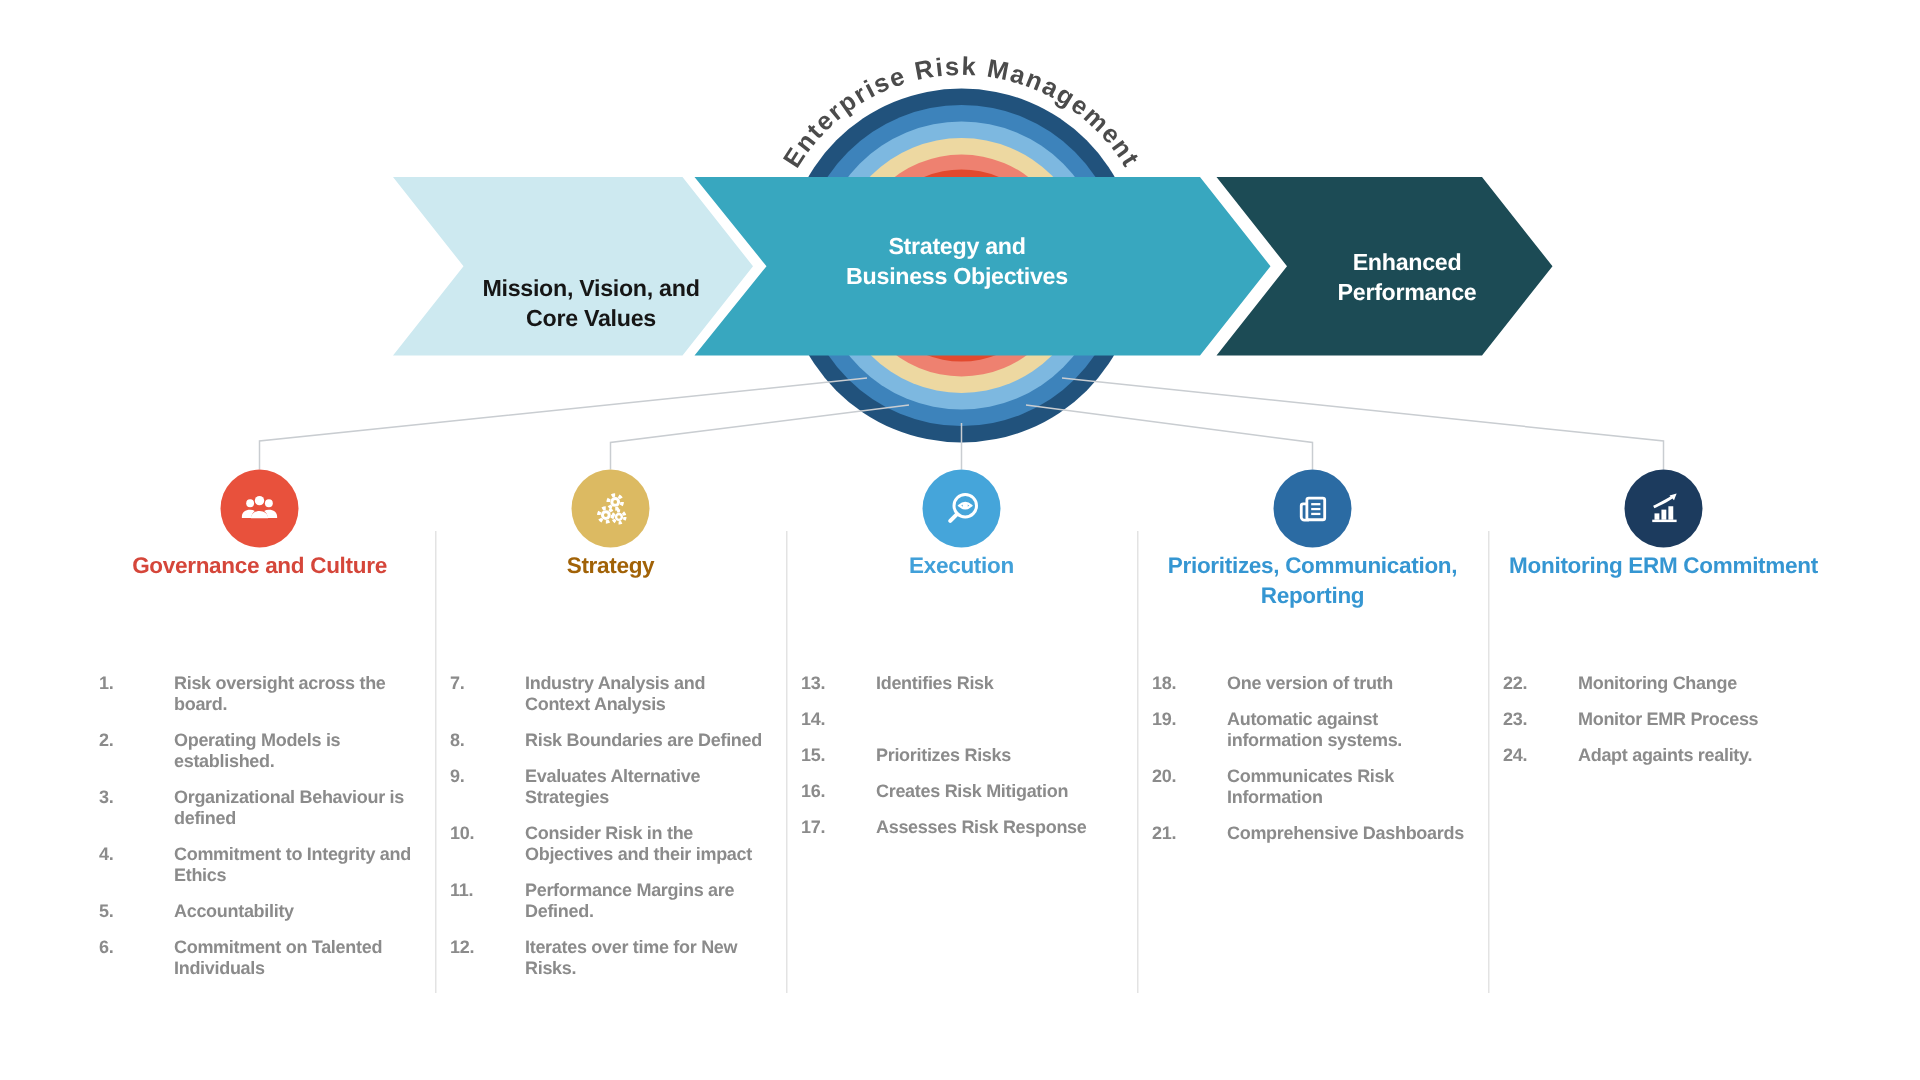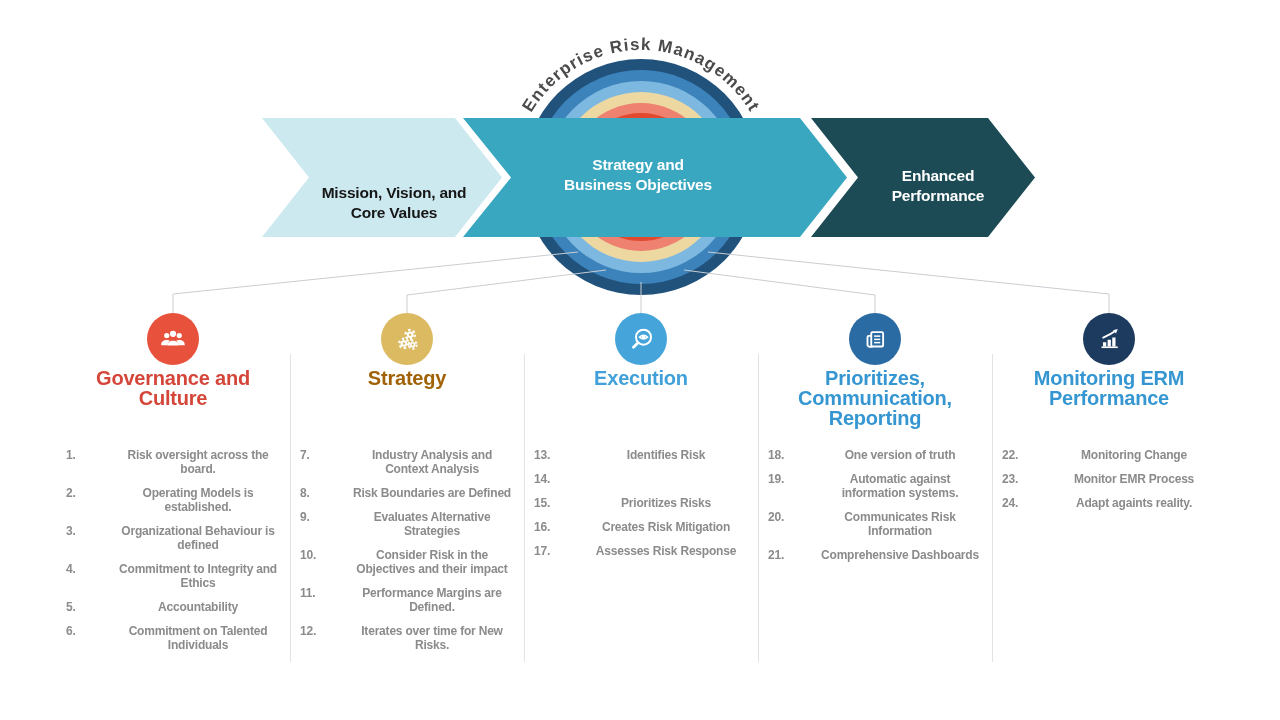--- a/index.html
+++ b/index.html
@@ -12,25 +12,25 @@
   .chev-dark-text { color:#161616;margin-top:28px; }
   .chev-light-text { color:#ffffff; }
 
   
   .icon-circle { position:absolute; width:52px; height:52px; border-radius:50%;
                  display:flex; align-items:center; justify-content:center; }
 
   
   .columns { position:absolute; left:56px; top:368px; width:1170px; display:flex; }
   .col { width:234px; padding:0 10px; }
-  .col-title { text-align:center; font-weight:bold; font-size:20px; line-height:20px; height:64px; letter-spacing:-0.2px; }
+  .col-title { text-align:center; font-weight:bold; font-size:15px; line-height:20px; height:64px; letter-spacing:-0.2px; }
   .col-list { list-style:none; margin-top:16px; }
   .col-list li { display:flex; margin-bottom:10px; font-weight:bold; font-size:12px; line-height:14px; color:#8b8b8b; letter-spacing:-0.2px; }
   .col-list .num { width:26px; flex-shrink:0; }
-  .col-list .txt { flex:1; text-align:center;margin-left:24px; }
+  .col-list .txt { flex:1; text-align:left;margin-left:24px; }
 </style>
 </head>
 <body>
 
 <div class="canvas">
 
   <svg class="layer-svg" width="1280" height="720" viewBox="0 0 1280 720">
 
     <g>
       <circle cx="641" cy="177" r="118" style="fill: rgb(33, 82, 124);"></circle>
@@ -257,21 +257,21 @@
           </li>
         <li>
             <span class="num">21.</span>
             <span class="txt">Comprehensive Dashboards</span>
           </li>
       </ul>
     </div>
 
     <div class="col">
       <div class="col-title" style="color: rgb(53, 150, 210);">
-        <div>Monitoring ERM Performance</div>
+        <div>Monitoring ERM Commitment</div>
         <div></div>
       </div>
       <ul class="col-list">
         <li>
             <span class="num">22.</span>
             <span class="txt">Monitoring Change</span>
           </li>
         <li>
             <span class="num">23.</span>
             <span class="txt">Monitor EMR Process</span>

